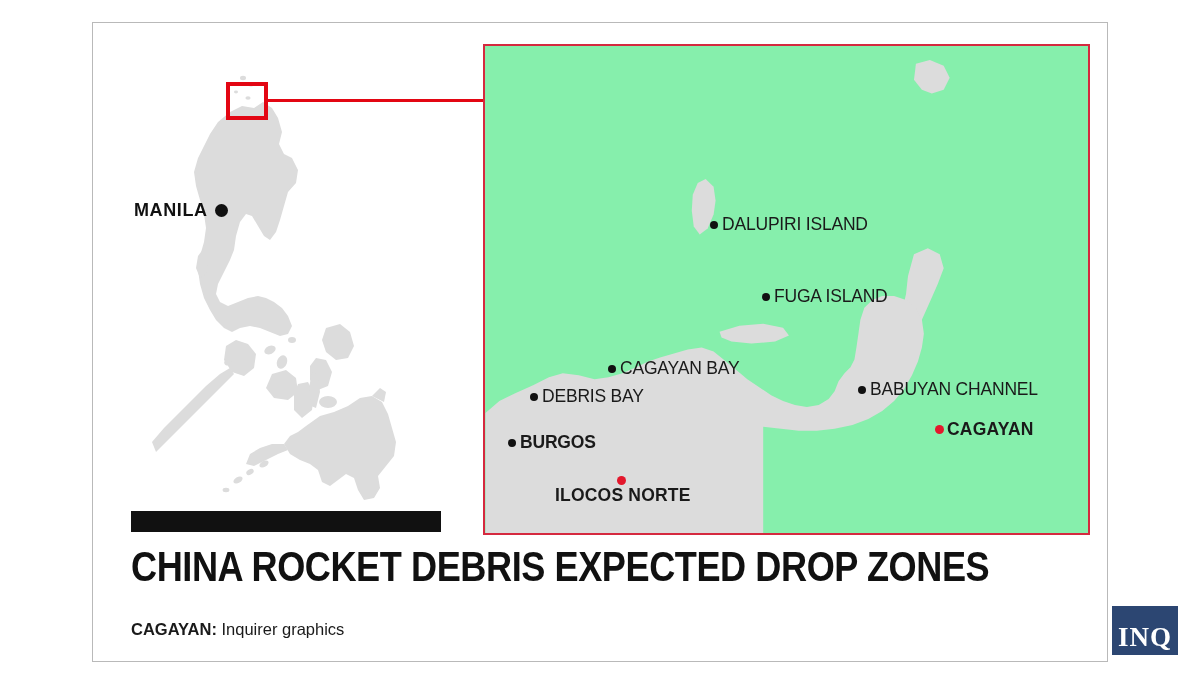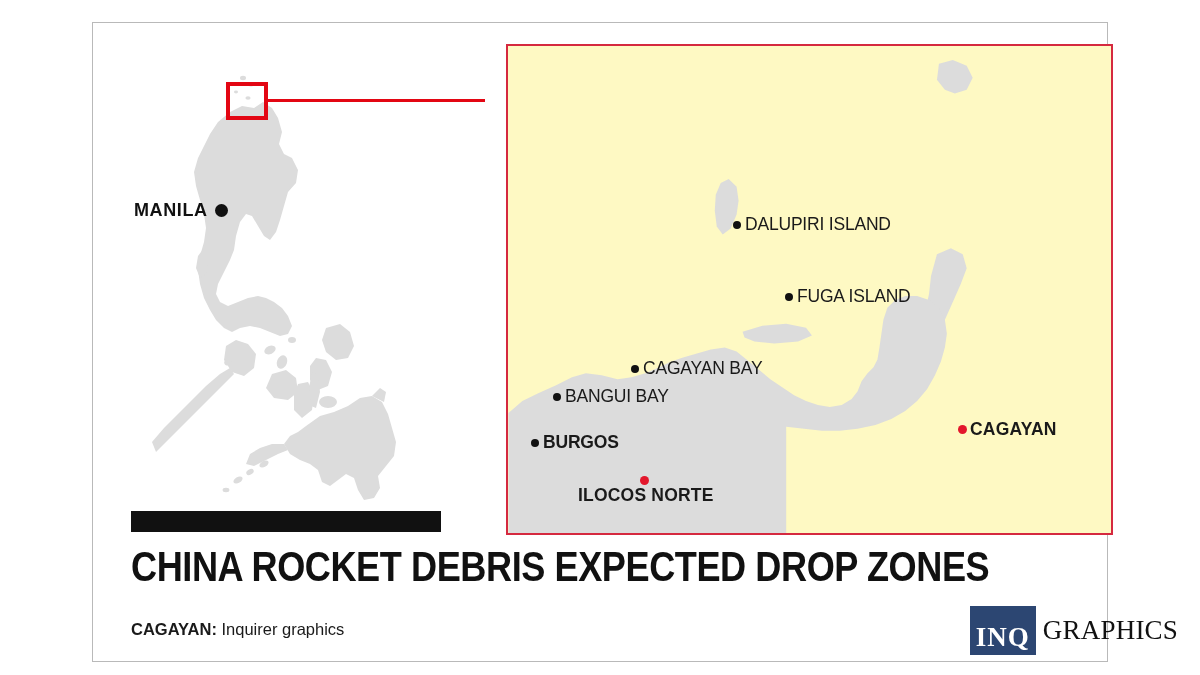--- a/index.html
+++ b/index.html
@@ -57,27 +57,27 @@
     left: 266px;
     top: 99px;
     width: 219px;
     height: 3px;
     background: #e30613;
   }
 
   
   .inset-map {
     position: absolute;
-    left: 506px;
+    left: 483px;
     top: 44px;
     width: 607px;
     height: 491px;
     border: 2.5px solid #d5293f;
     box-sizing: border-box;
-    background: #fef9c3;
+    background: #86efac;
     overflow: hidden;
     padding-left: 16px;
   }
   .inset-map svg { display: block; width: 100%; height: 100%; }
 
   
   .map-label {
     position: absolute;
     display: flex;
     align-items: center;
@@ -333,23 +333,27 @@
       <span>FUGA ISLAND</span>
     </div>
 
     <div class="map-label black-dot" style="left:123px; top:312px;">
       <span class="dot"></span>
       <span>CAGAYAN BAY</span>
     </div>
 
     <div class="map-label black-dot" style="left:45px; top:340px;">
       <span class="dot"></span>
-      <span>BANGUI BAY</span>
-    </div>
-
+      <span>DEBRIS BAY</span>
+    </div>
+
+    <div class="map-label black-dot" style="left:373px; top:333px;">
+      <span class="dot"></span>
+      <span>BABUYAN CHANNEL</span>
+    </div>
 
     <div class="map-label black-dot" style="left:23px; top:386px;font-weight:bold;">
       <span class="dot"></span>
       <span>BURGOS</span>
     </div>
 
     <div class="map-label red-dot emph" style="left:450px; top:373px;">
       <span class="dot"></span>
       <span>CAGAYAN</span>
     </div>
@@ -363,16 +367,15 @@
   <div class="title-rule"></div>
 
   <div class="headline">CHINA ROCKET DEBRIS EXPECTED DROP ZONES</div>
 
   <div class="source-line">
     <span class="source-key">CAGAYAN:</span><span class="source-val"> Inquirer graphics</span>
   </div>
 
   <div class="logo">
     <span class="logo-badge">INQ</span>
-    <span class="logo-word">GRAPHICS</span>
   </div>
 
 </div>
 
 </body></html>

